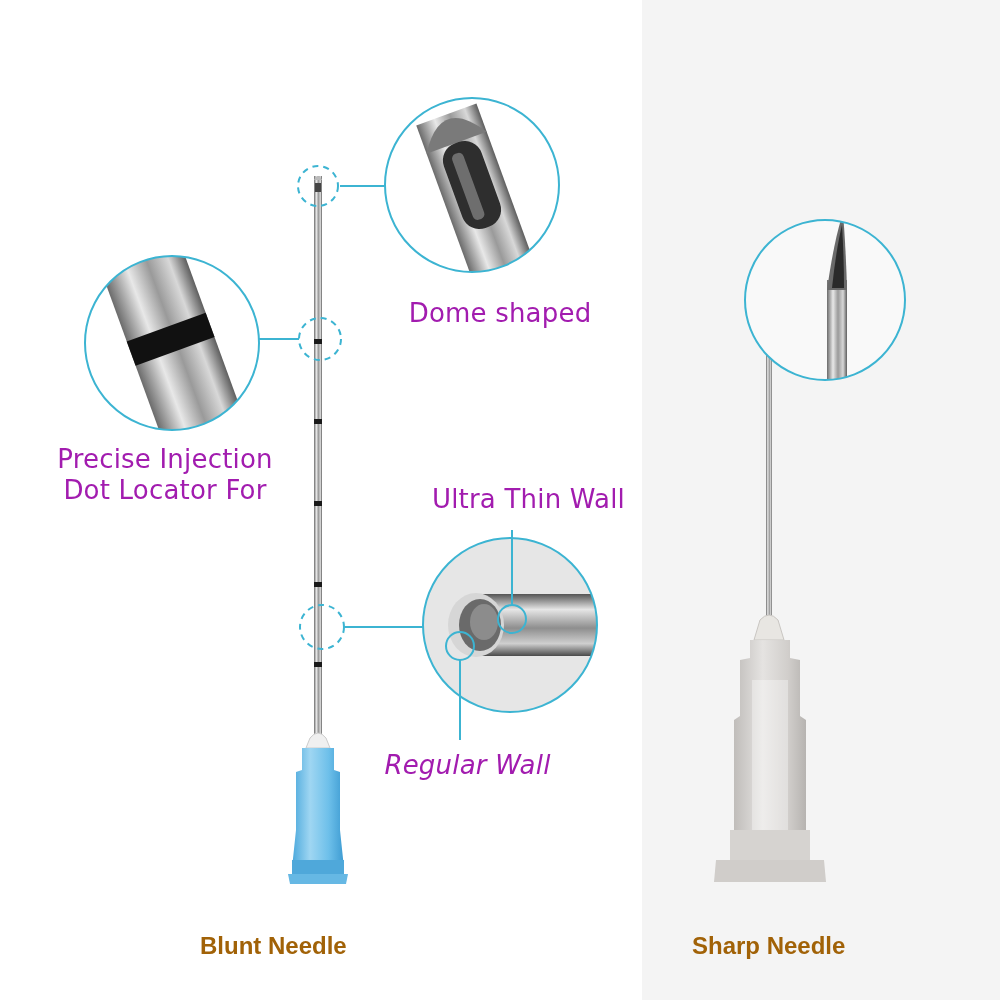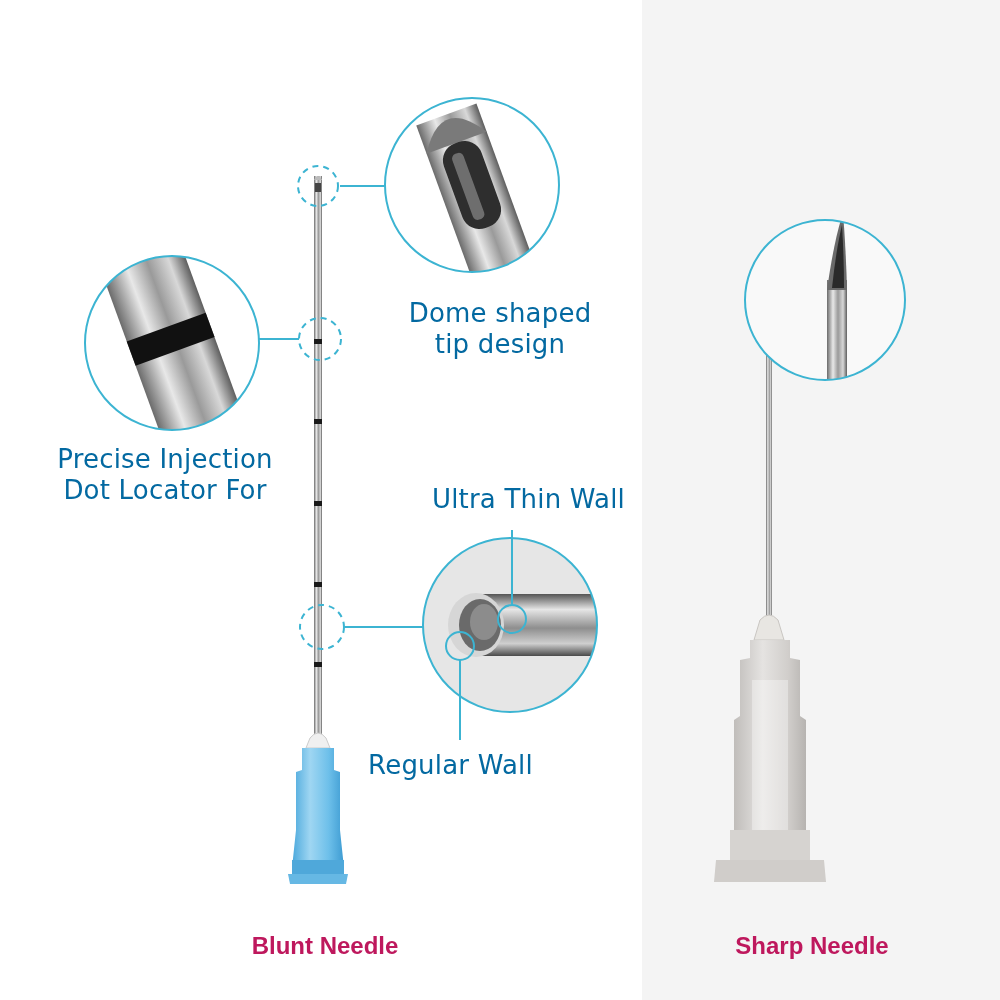--- a/index.html
+++ b/index.html
@@ -1,19 +1,19 @@
 <!DOCTYPE html>
 <html><head>
 <meta charset="utf-8">
 <style>
   html, body { margin:0; padding:0; }
   body { width:1000px; height:1000px; position:relative; overflow:hidden; background:#ffffff; font-family:"Liberation Sans", sans-serif; }
   .right-panel { position:absolute; left:642px; top:0; width:358px; height:1000px; background:#f4f4f4; }
-  .label { position:absolute; color:#0369a1; font-size:26px; line-height:31px; text-align:center; font-family:"DejaVu Sans", sans-serif; letter-spacing:0.2px; }
-  .caption { position:absolute; color:#be185d; font-size:24px; font-weight:bold; font-family:"Liberation Sans", sans-serif; text-align:center; }
+  .label { position:absolute; color:#a21caf; font-size:26px; line-height:31px; text-align:center; font-family:"DejaVu Sans", sans-serif; letter-spacing:0.2px; }
+  .caption { position:absolute; color:#a16207; font-size:24px; font-weight:bold; font-family:"Liberation Sans", sans-serif; text-align:left; }
   svg { position:absolute; left:0; top:0; }
 </style>
 </head>
 <body>
 
 <div class="right-panel"></div>
 
 <svg width="1000" height="1000" viewBox="0 0 1000 1000">
   <defs>
     <linearGradient id="steel" x1="0" x2="1" y1="0" y2="0">
@@ -144,26 +144,25 @@
       <rect x="827" y="280" width="20" height="110" fill="url(#steel)"></rect>
       <path d="M827 290 Q834 240 843 213 Q846 250 847 290 Z" fill="#6a6a6a"></path>
       <path d="M832 288 Q836 250 842 225 Q844 258 844 288 Z" fill="#2a2a2a"></path>
     </g>
     <circle cx="825" cy="300" r="80" fill="none" stroke="#3cb4d2" stroke-width="2"></circle>
   </g>
 </svg>
 
 <div class="label" style="left:380px; top:298px; width:240px;">
   <div>Dome shaped</div>
-  <div>tip design</div>
 </div>
 
 <div class="label" style="left:30px; top:444px; width:270px;">
   <div>Precise Injection</div>
   <div>Dot Locator For</div>
 </div>
 
 <div class="label" style="left:395px; top:484px; width:230px;text-align:right;">Ultra Thin Wall</div>
 
-<div class="label" style="left:353px; top:750px; width:195px;">Regular Wall</div>
+<div class="label" style="left:370px; top:750px; width:195px;font-style:italic;">Regular Wall</div>
 
 <div class="caption" style="left:200px; top:932px; width:250px;">Blunt Needle</div>
 <div class="caption" style="left:692px; top:932px; width:240px;">Sharp Needle</div>
 
 </body></html>

